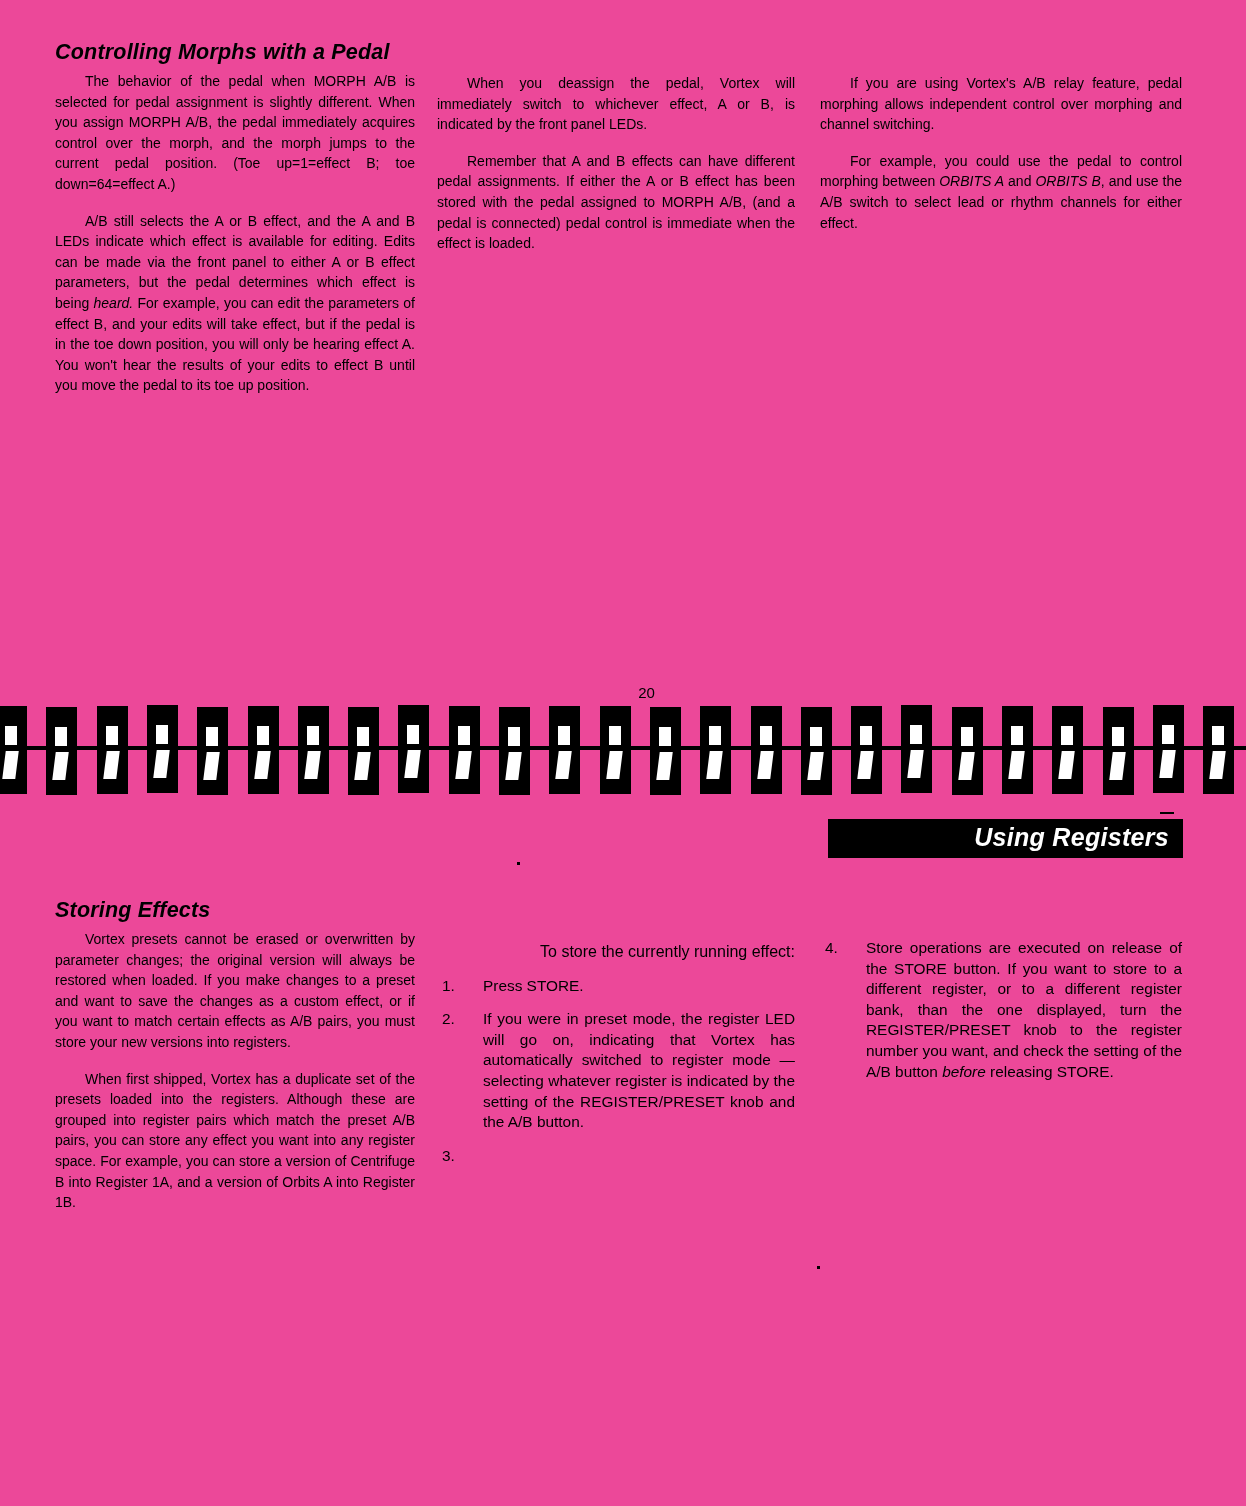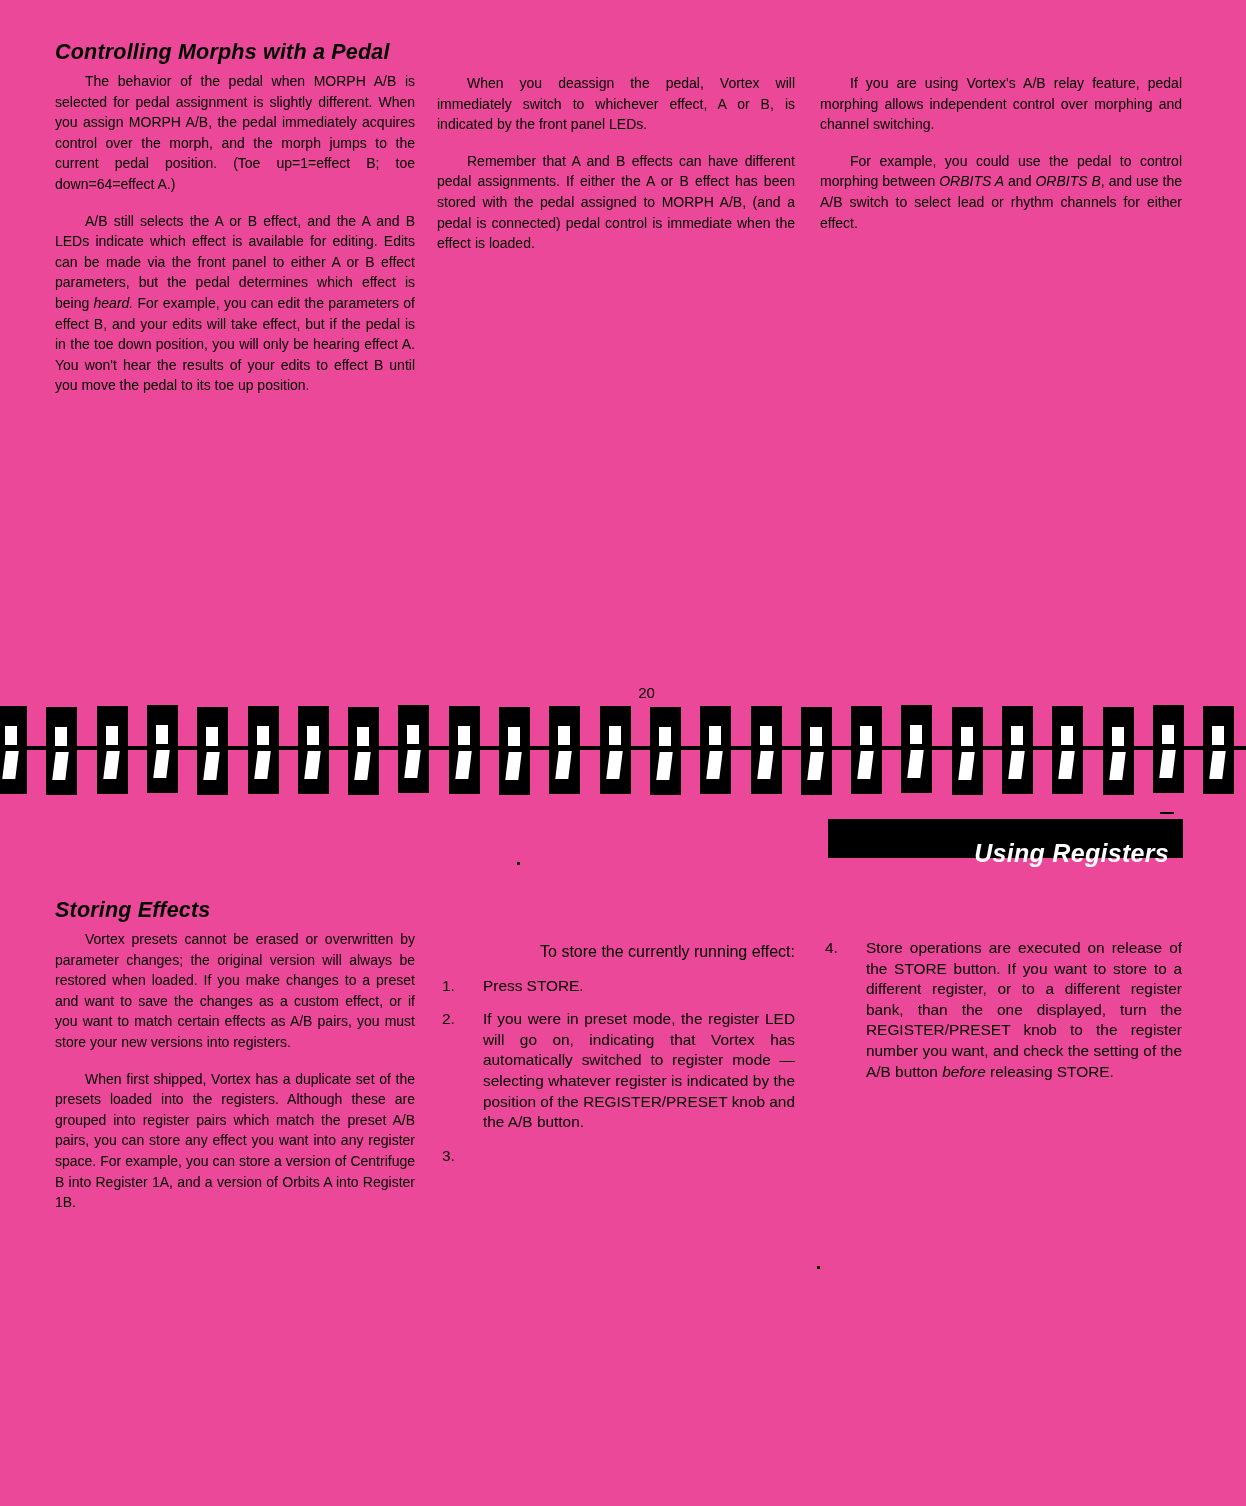--- a/index.html
+++ b/index.html
@@ -123,21 +123,20 @@
   #banner .banner-label {
     position: absolute;
     right: 14px;
     top: 4px;
     color: #ffffff;
     font-style: italic;
     font-weight: bold;
     font-size: 25px;
     letter-spacing: 0.3px;
     white-space: nowrap;
-    margin-top: 16px;
   }
 
   
   #bot-c1 { top: 898px; }
   #bot-c2 { top: 938px; }
   #bot-c3 { top: 938px; }
 
   
   ol.steps {
     list-style: none;
@@ -252,21 +251,21 @@
 
   <div class="col c2" id="bot-c2">
     <p class="intro-line">To store the currently running effect:</p>
     <ol class="steps">
       <li class="single">
         <span class="num">1.</span>
         <span>Press STORE.</span>
       </li>
       <li>
         <span class="num">2.</span>
-        <span>If you were in preset mode, the register LED will go on, indicating that Vortex has automatically switched to register mode — selecting whatever register is indicated by the position of the REGISTER/PRESET knob and the A/B button.</span>
+        <span>If you were in preset mode, the register LED will go on, indicating that Vortex has automatically switched to register mode — selecting whatever register is indicated by the setting of the REGISTER/PRESET knob and the A/B button.</span>
       </li>
       <li>
         <span class="num">3.</span>
       </li>
     </ol>
   </div>
 
   <div class="col c3" id="bot-c3">
     <ol class="steps">
       <li>

